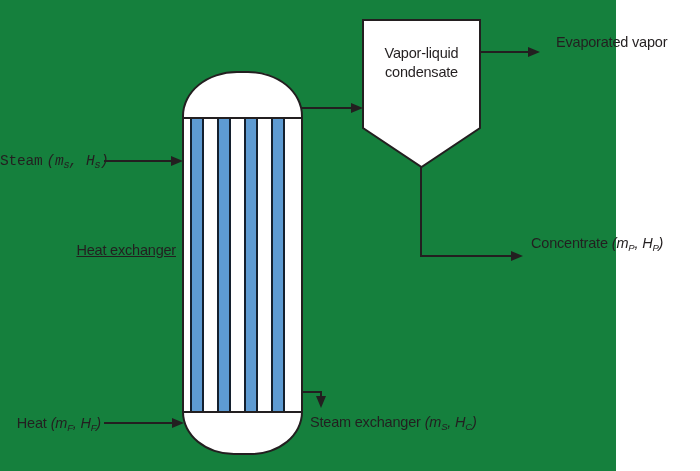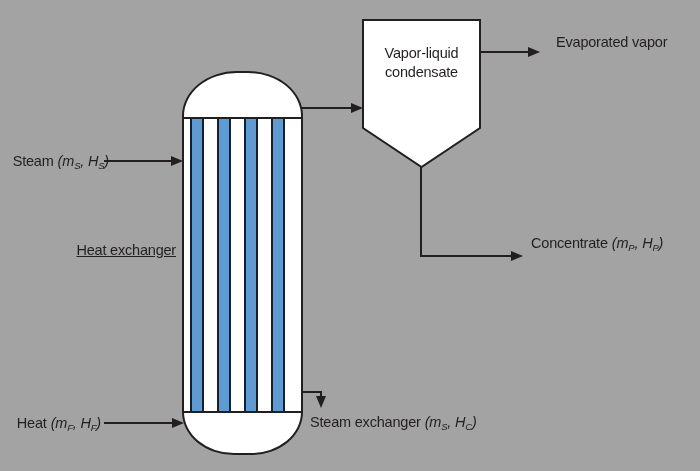--- a/index.html
+++ b/index.html
@@ -3,21 +3,21 @@
 <meta charset="utf-8">
 <style>
   html, body { margin: 0; padding: 0; }
   body {
     width: 700px; height: 471px;
     background: #ffffff;
     font-family: "Liberation Sans", sans-serif;
     color: #231f20;
     overflow: hidden;
   }
-  .canvas { position: relative; width: 700px; height: 471px; background: #a3a3a3; }
+  .canvas { position: relative; width: 616px; height: 471px; background: #15803d; }
 
   
   .vessel {
     position: absolute; left: 182px; top: 71px;
     width: 121px; height: 384px;
     border: 2px solid #231f20; background: #ffffff;
     border-radius: 55px 55px 52px 52px / 45px 45px 43px 43px;
     box-sizing: border-box;
   }
   .tube {
@@ -99,21 +99,21 @@
   <div class="arrow-right" style="left:528px; top:47px;"></div>
 
   <div class="v-line" style="left:420px; top:166px; height:90px;"></div>
   <div class="h-line" style="left:420px; top:255px; width:91px;"></div>
   <div class="arrow-right" style="left:511px; top:251px;"></div>
 
   <div class="h-line" style="left:302px; top:391px; width:20px;"></div>
   <div class="v-line" style="left:320px; top:391px; height:6px;"></div>
   <div class="arrow-down" style="left:316px; top:396px;"></div>
 
-  <div class="flabel right-align" style="left:8px; top:152px; width:101px;">
+  <div class="flabel right-align" style="left:0px; top:152px; width:101px;font-family:Liberation Mono, monospace;">
     <span>Steam</span><span class="vg"><span>(</span><span>m</span><sub>S</sub><span>, </span><span>H</span><sub>S</sub><span>)</span></span>
   </div>
 
   <div class="flabel right-align" style="left:60px; top:241px; width:116px;text-decoration:underline;">
     <span>Heat exchanger</span>
   </div>
 
   <div class="flabel right-align" style="left:0px; top:414px; width:101px;">
     <span>Heat</span><span class="vg"><span>(</span><span>m</span><sub>F</sub><span>, </span><span>H</span><sub>F</sub><span>)</span></span>
   </div>

